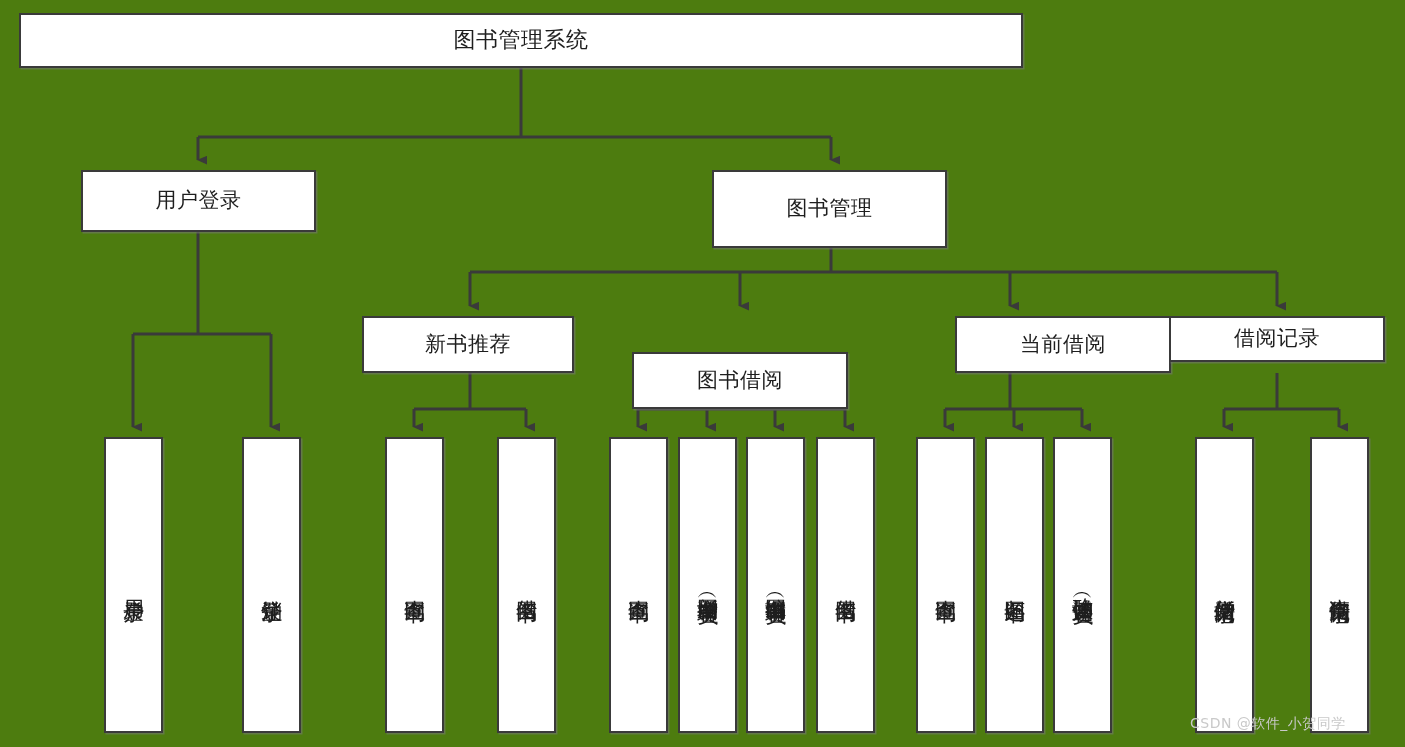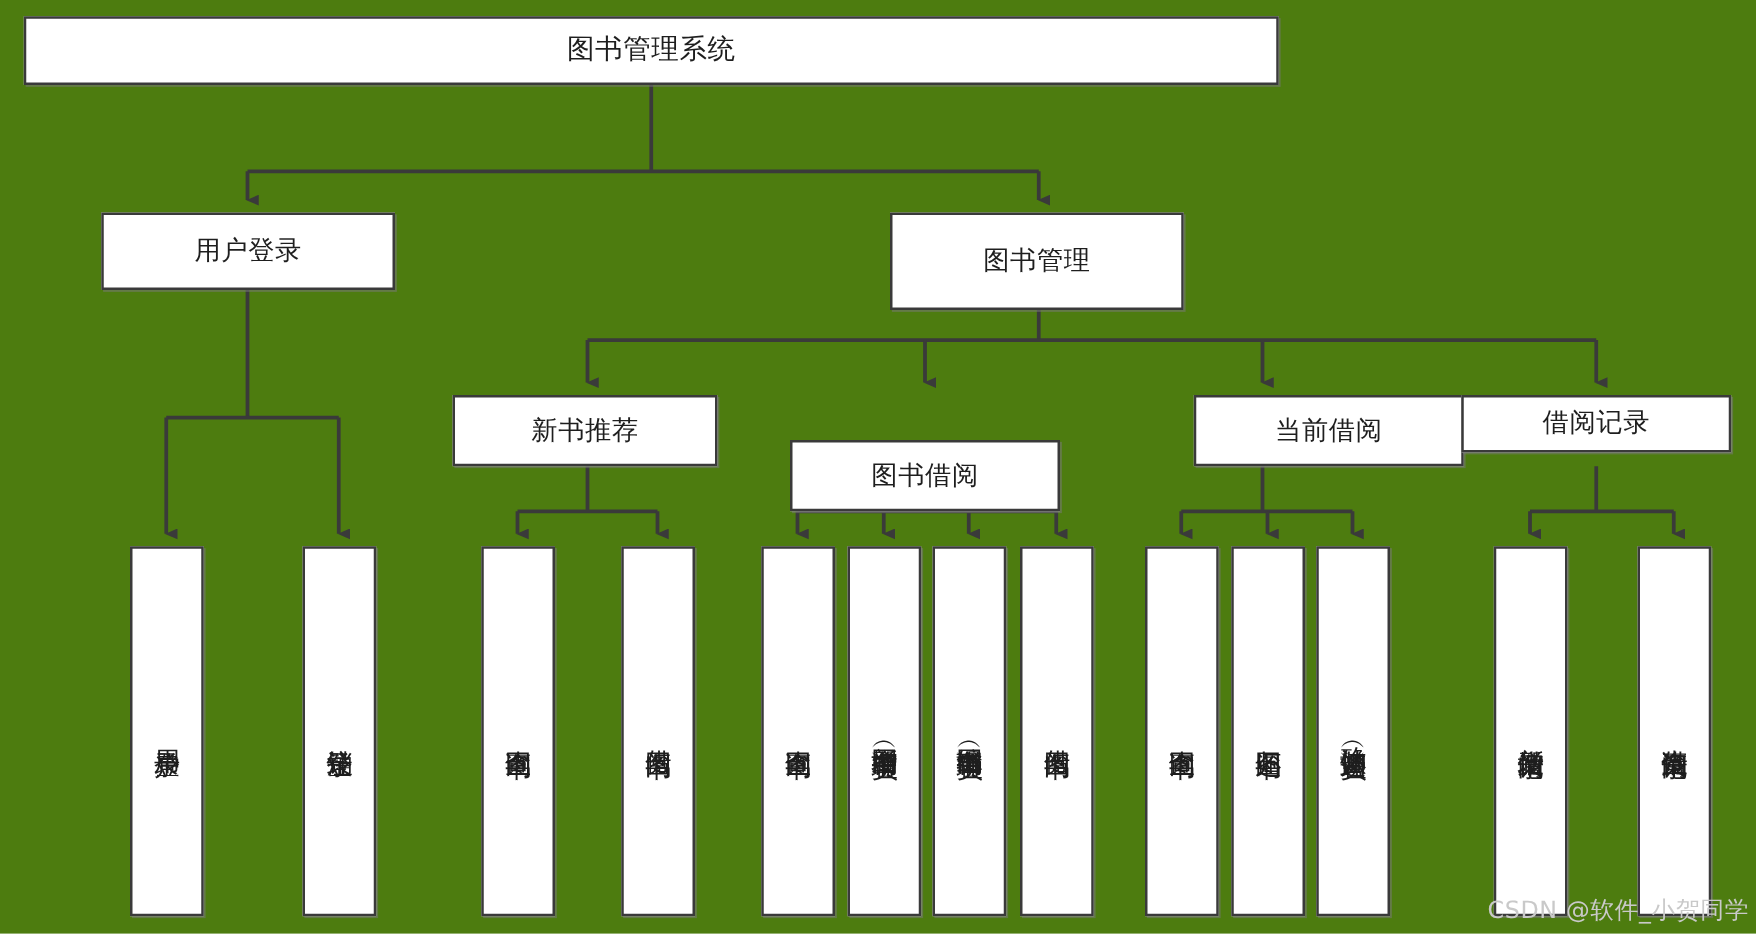--- a/index.html
+++ b/index.html
@@ -53,21 +53,21 @@
     writing-mode: vertical-rl;
     text-orientation: upright;
     white-space: nowrap;
     font-size: 21px;
     line-height: 1.16;
     letter-spacing: 1px;
     max-height: 280px;
   }
   .watermark {
     position: absolute;
-    font-size: 19px;
+    font-size: 14px;
     color: #c9c9c9;
     white-space: nowrap;
     letter-spacing: 0.5px;
   }
 </style>
 </head>
 <body>
 
 <div id="canvas">
 

